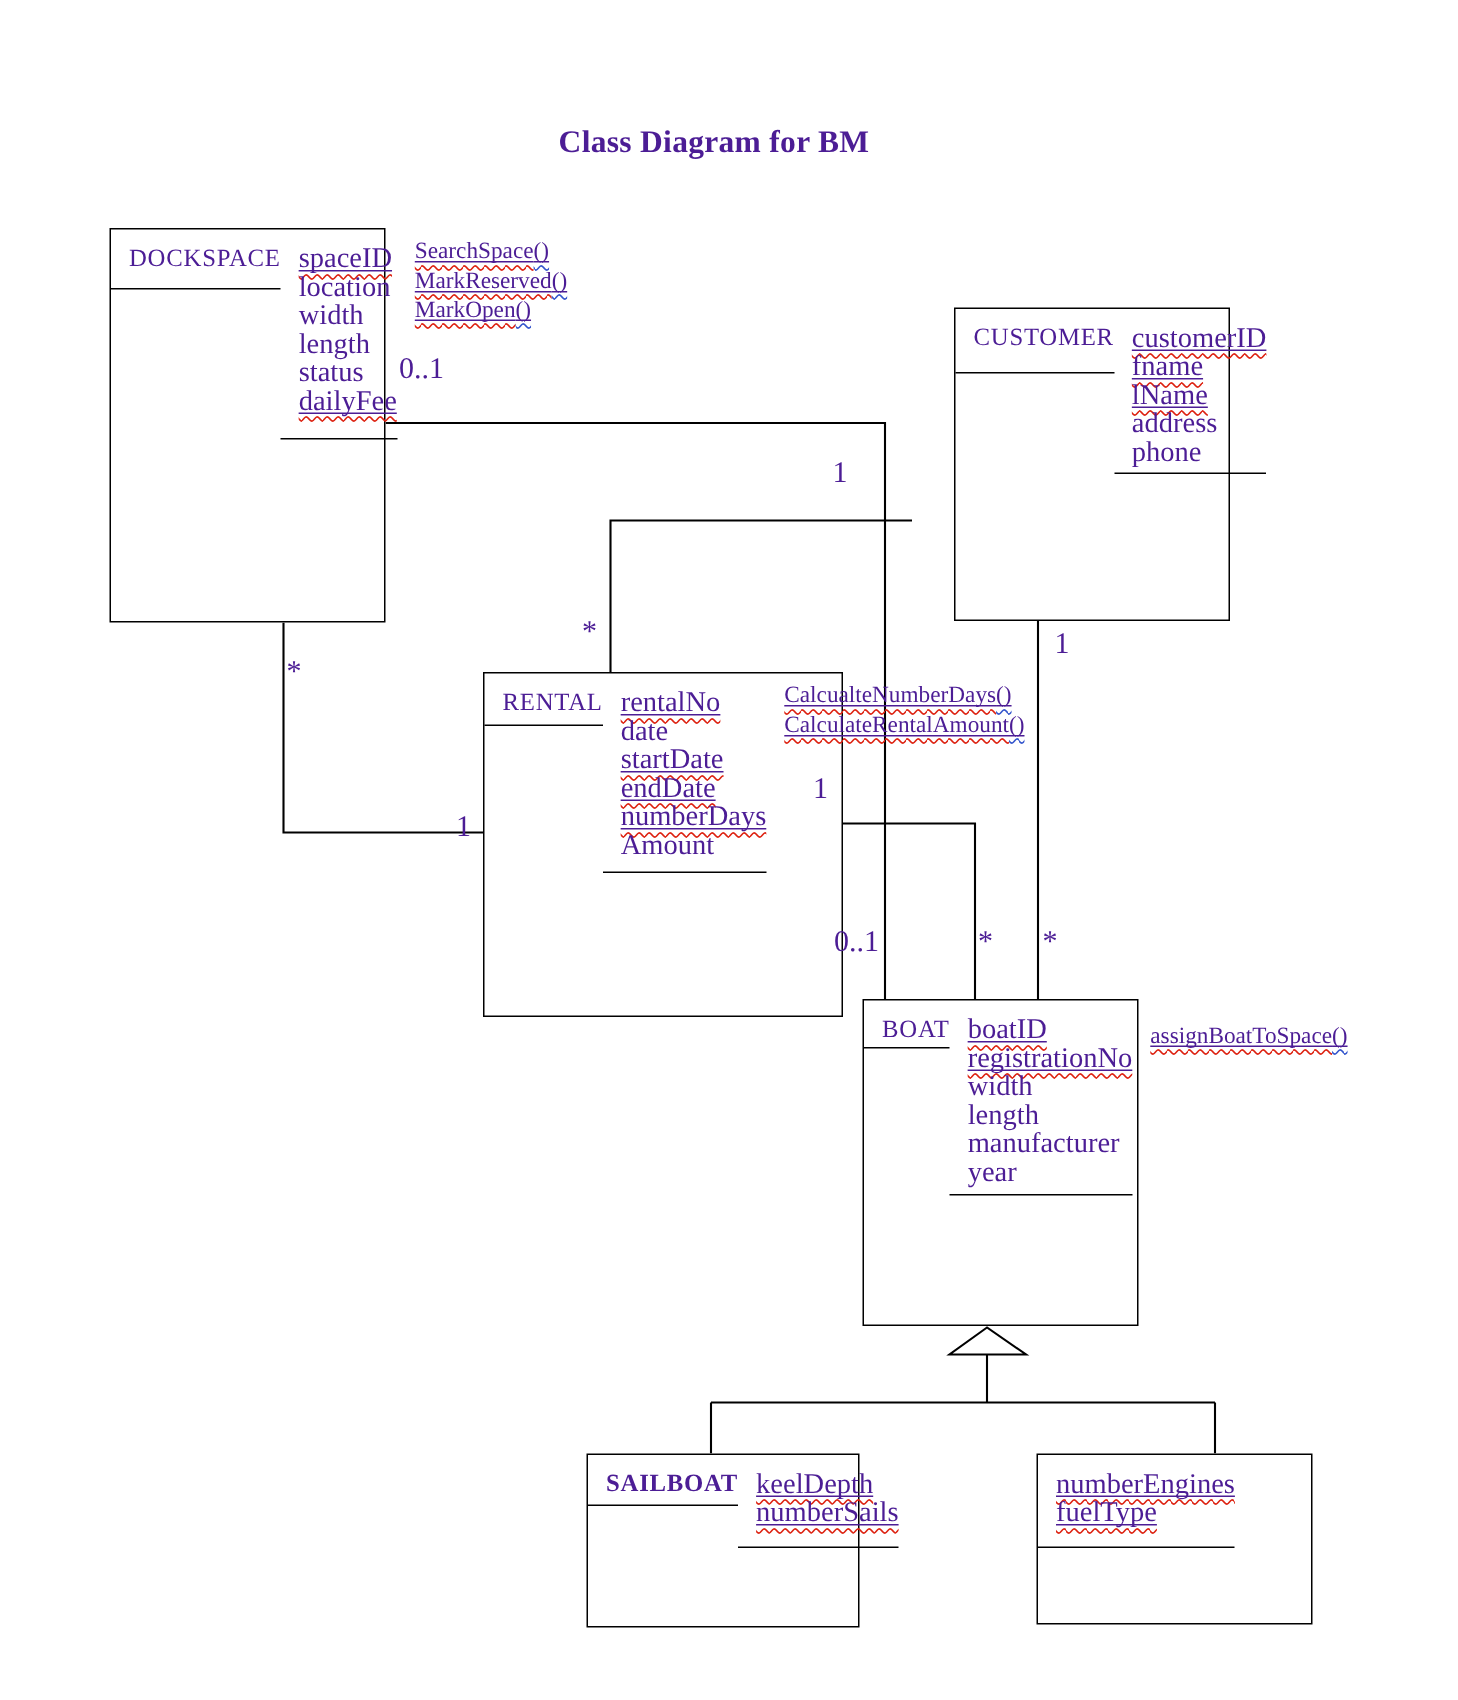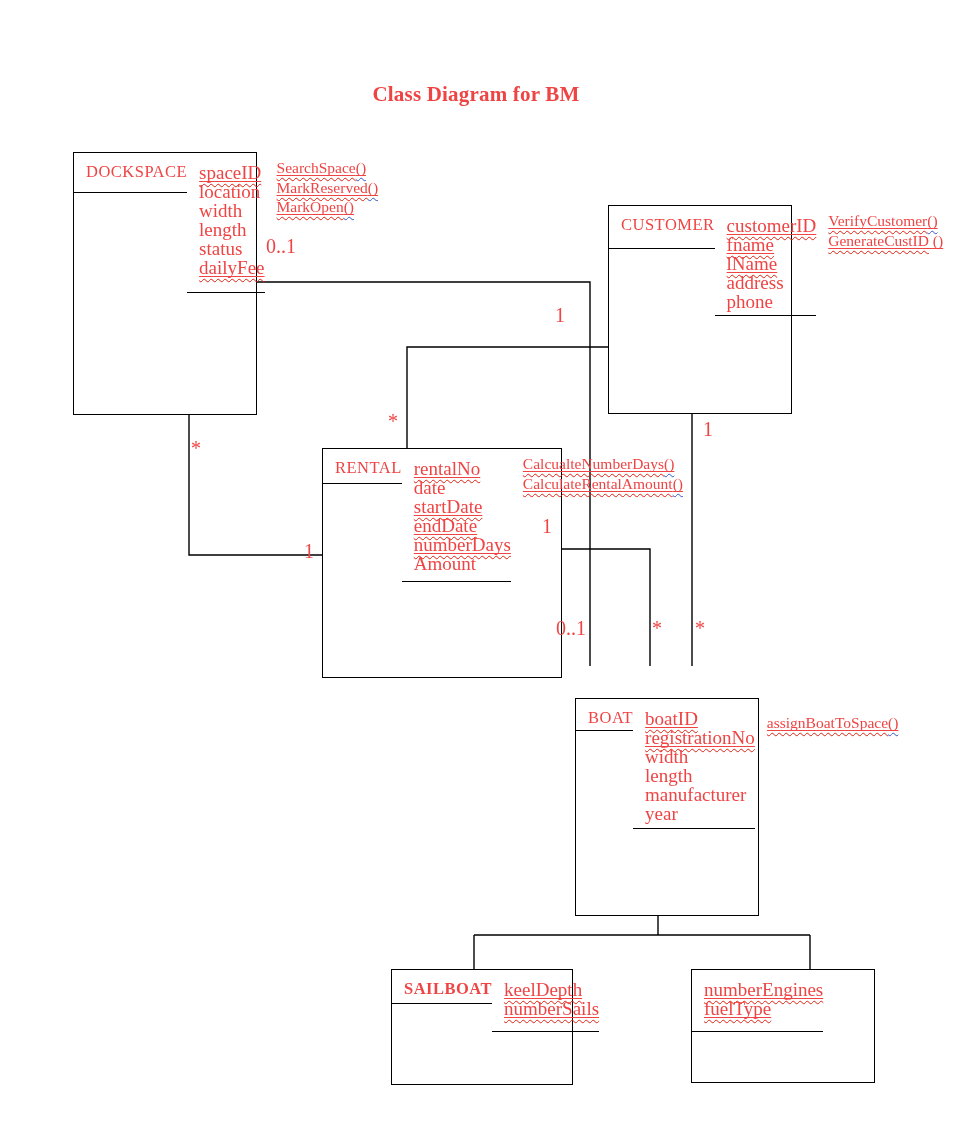--- a/index.html
+++ b/index.html
@@ -1,18 +1,18 @@
 <!DOCTYPE html>
 <html><head>
 <meta charset="utf-8">
 <style>
   html,body{margin:0;padding:0;background:#ffffff;}
   #canvas{
     position:relative;width:972px;height:1133px;background:#ffffff;
-    font-family:"Liberation Serif","DejaVu Serif",serif;color:#ef4444;
+    font-family:"Liberation Serif","DejaVu Serif",serif;color:#4c1d95;
     overflow:hidden;
   }
   #wiring{position:absolute;left:0;top:0;width:972px;height:1133px;}
   .diagram-title{
     position:absolute;left:0;top:82px;width:952px;margin:0;
     text-align:center;font-size:21px;font-weight:bold;letter-spacing:.2px;
   }
   .class-box{
     position:absolute;background:#ffffff;border:1.5px solid #000;
     box-sizing:border-box;display:flex;
@@ -72,50 +72,46 @@
         <div class="row"><span class="plain"><span>length</span><span></span></span></div>
         <div class="row"><span class="plain"><span>status</span><span></span></span></div>
         <div class="row"><span class="tok"><span class="sq-red">dailyFee</span><span></span></span></div>
       </div>
       <div class="c-methods" style="padding-top: 5px;">
         <div class="row"><span class="tok"><span class="sq-red">SearchSpace</span><span class="sq-blue">()</span></span></div>
         <div class="row"><span class="tok"><span class="sq-red">MarkReserved</span><span class="sq-blue">()</span></span></div>
         <div class="row"><span class="tok"><span class="sq-red">MarkOpen</span><span class="sq-blue">()</span></span></div>
       </div>
     </div>
-    <div class="class-box" style="left: 608px; top: 205px; width: 184px; height: 209px;">
+    <div class="class-box" style="left: 636px; top: 205px; width: 184px; height: 209px;">
       <div class="c-name" style="height: 43px;"><span>CUSTOMER</span></div>
       <div class="c-attrs" style="height: 110px;">
         <div class="row"><span class="tok"><span class="sq-red">customerID</span><span></span></span></div>
         <div class="row"><span class="tok"><span class="sq-red">fname</span><span></span></span></div>
         <div class="row"><span class="tok"><span class="sq-red">lName</span><span></span></span></div>
         <div class="row"><span class="plain"><span>address</span><span></span></span></div>
         <div class="row"><span class="plain"><span>phone</span><span></span></span></div>
-      </div>
-      <div class="c-methods" style="padding-top: 5px;">
-        <div class="row"><span class="tok"><span class="sq-red">VerifyCustomer</span><span class="sq-blue">()</span></span></div>
-        <div class="row"><span class="tok"><span class="sq-red">GenerateCustID</span><span> ()</span></span></div>
       </div>
     </div>
     <div class="class-box" style="left: 322px; top: 448px; width: 240px; height: 230px;">
       <div class="c-name" style="height: 35px;"><span>RENTAL</span></div>
       <div class="c-attrs" style="height: 133px;">
         <div class="row"><span class="tok"><span class="sq-red">rentalNo</span><span></span></span></div>
         <div class="row"><span class="plain"><span>date</span><span></span></span></div>
         <div class="row"><span class="tok"><span class="sq-red">startDate</span><span></span></span></div>
         <div class="row"><span class="tok"><span class="sq-red">endDate</span><span></span></span></div>
         <div class="row"><span class="tok"><span class="sq-red">numberDays</span><span></span></span></div>
         <div class="row"><span class="plain"><span>Amount</span><span></span></span></div>
       </div>
       <div class="c-methods" style="padding-top: 5px;">
         <div class="row"><span class="tok"><span class="sq-red">CalcualteNumberDays</span><span class="sq-blue">()</span></span></div>
         <div class="row"><span class="tok"><span class="sq-red">CalculateRentalAmount</span><span class="sq-blue">()</span></span></div>
       </div>
     </div>
-    <div class="class-box" style="left: 575px; top: 666px; width: 184px; height: 218px; margin-top: 32px;">
+    <div class="class-box" style="left: 575px; top: 666px; width: 184px; height: 218px;">
       <div class="c-name" style="height: 32px;"><span>BOAT</span></div>
       <div class="c-attrs" style="height: 130px;">
         <div class="row"><span class="tok"><span class="sq-red">boatID</span><span></span></span></div>
         <div class="row"><span class="tok"><span class="sq-red">registrationNo</span><span></span></span></div>
         <div class="row"><span class="plain"><span>width</span><span></span></span></div>
         <div class="row"><span class="plain"><span>length</span><span></span></span></div>
         <div class="row"><span class="plain"><span>manufacturer</span><span></span></span></div>
         <div class="row"><span class="plain"><span>year</span><span></span></span></div>
       </div>
       <div class="c-methods" style="padding-top: 14px;">

